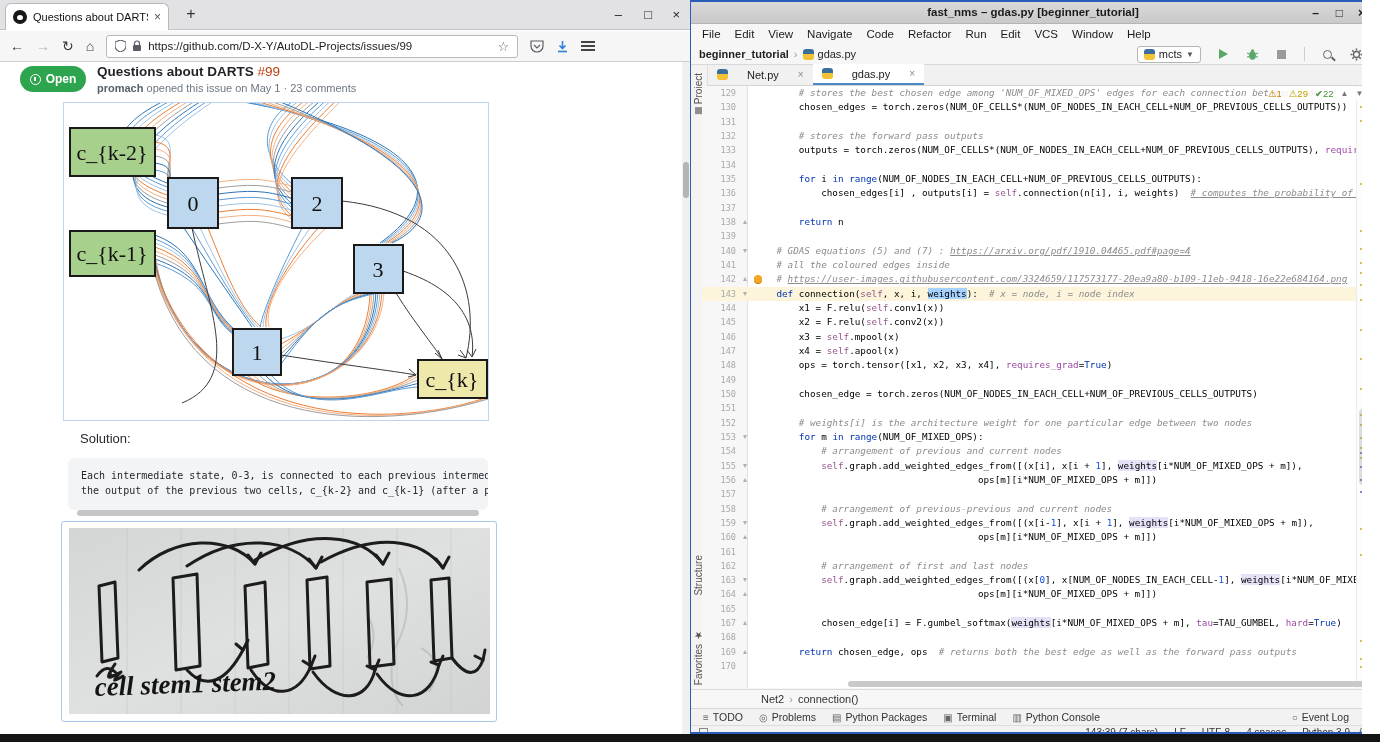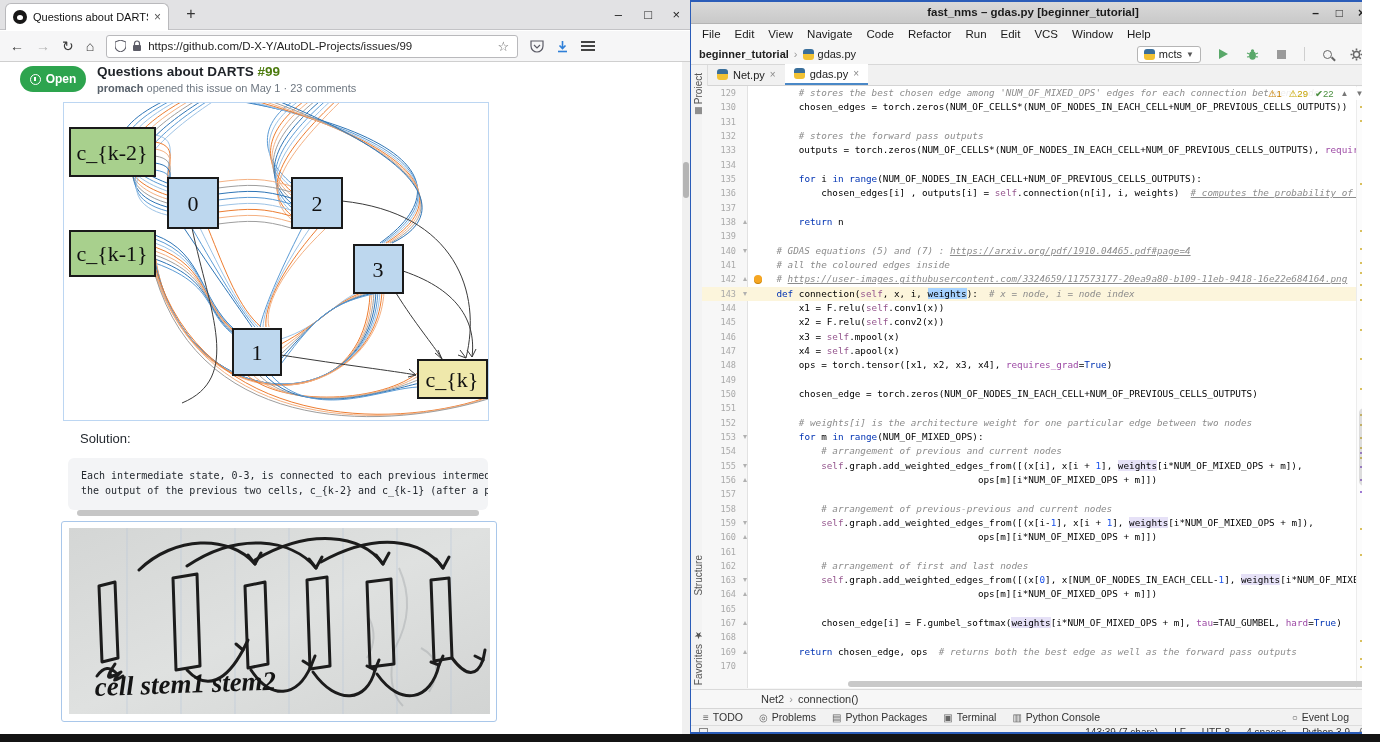--- a/index.html
+++ b/index.html
@@ -27,21 +27,21 @@
   .burger { width:14px; height:10px; border-top:2px solid #444; border-bottom:2px solid #444; position:relative; }
   .burger::after{ content:""; position:absolute; left:0; top:2px; width:14px; height:2px; background:#444; }
   .b-scrollbar { position:absolute; right:0; top:62px; width:8px; bottom:0; background:#f0f0f0; }
   .b-thumb { position:absolute; left:1px; top:100px; width:6px; height:36px; background:#b5b5b5; border-radius:3px; }
 
   
   .open-badge { position:absolute; left:20px; top:66px; width:66px; height:26px; background:#2da44e; border-radius:14px; color:#fff; display:flex; align-items:center; justify-content:center; gap:5px; font-size:12px; font-weight:700; }
   .oicon { width:11px; height:11px; border:1.6px solid #fff; border-radius:50%; position:relative; }
   .oicon::after{ content:""; position:absolute; left:3px; top:2px; width:2px; height:4px; background:#fff; }
   .iss-title { position:absolute; left:97px; top:64px; font-size:13.5px; color:#1f2328; font-weight:700; }
-  .iss-num { font-weight:700; color:#4d7c0f; }
+  .iss-num { font-weight:400; color:#c2410c; }
   .iss-meta { position:absolute; left:97px; top:82px; font-size:11px; color:#6e7781; }
   .iss-meta b { color:#57606a; }
 
   
   .dag-frame { position:absolute; left:63px; top:102px; width:426px; height:319px; border:1px solid #bcd6f2; background:#fff; }
   .sol-label { position:absolute; left:80px; top:431px; font-size:13px; color:#24292f; }
   .sol-code { position:absolute; left:68px; top:458px; width:420px; height:52px; background:#f3f4f6; border-radius:6px; font-family:"DejaVu Sans Mono", monospace; font-size:10px; color:#24292f; padding:10px 13px; line-height:15px; white-space:pre; overflow:hidden; }
   .sol-scroll { position:absolute; left:77px; top:510px; width:402px; height:6px; background:#c6c6c6; border-radius:3px; }
   .sk-frame { position:absolute; left:61px; top:521px; width:436px; height:201px; border:1px solid #a9c7ea; border-radius:3px; background:#fff; padding:6px 7px; }
 
@@ -64,21 +64,21 @@
   .lens::after { content:""; position:absolute; left:7px; top:7px; width:5px; height:1.6px; background:#666; transform:rotate(45deg); }
 
   .py-ico { position:relative; width:11px; height:11px; flex:0 0 auto; display:inline-block; }
   .py-ico .pb { position:absolute; left:0; top:0; width:11px; height:5.7px; background:#3a6f9b; border-radius:3px 3px 0 0; }
   .py-ico .py { position:absolute; left:0; bottom:0; width:11px; height:5.7px; background:#f2c234; border-radius:0 0 3px 3px; }
 
   .i-stripe { position:absolute; left:1px; top:65px; width:17px; bottom:48px; background:#f3f3f3; border-right:1px solid #ddd; }
   .vlab { position:absolute; left:2px; writing-mode:vertical-rl; transform:rotate(180deg); font-size:10px; color:#555; display:flex; align-items:center; gap:3px; }
   .vlab .dot { width:7px; height:7px; background:#8f8f8f; display:inline-block; }
   .i-tabs { position:absolute; left:18px; top:65px; width:666px; height:21px; background:#f1f1f1; border-bottom:1px solid #d4d4d4; display:flex; align-items:flex-end; }
-  .etab { height:21px; display:flex; align-items:center; gap:5px; padding:0 9px; font-size:11px; color:#222; }
+  .etab { height:21px; display:flex; align-items:center; gap:19px; padding:0 9px; font-size:11px; color:#222; }
   .etab.active { background:#fff; border-bottom:2px solid #4a88c7; }
   .etab .x { color:#888; font-size:10px; }
 
   .editor { position:absolute; left:12px; top:86px; width:666px; height:602px; background:#fff; overflow:hidden; }
   .cl { position:relative; height:14.33px; line-height:14.33px; white-space:pre; font-family:"DejaVu Sans Mono", monospace; font-size:9.3px; color:#000; }
   .cl.cur { background:#fcf5dc; }
   .ln { position:absolute; left:0; top:0; width:34px; text-align:right; color:#a9a9a9; font-size:8.6px; font-family:"DejaVu Sans Mono", monospace; }
   .gutbg { position:absolute; left:0; top:0; width:46px; height:602px; background:#f7f7f7; border-right:1px solid #e2e2e2; }
   .fold { position:absolute; left:37px; top:0; width:12px; text-align:center; color:#b0b0b0; font-size:8px; font-family:"Liberation Sans",sans-serif; }
   .bulb { position:absolute; left:52px; top:3px; width:8px; height:8px; background:#f5a623; border-radius:50%; box-shadow:0 1px 0 #c77f00; }

